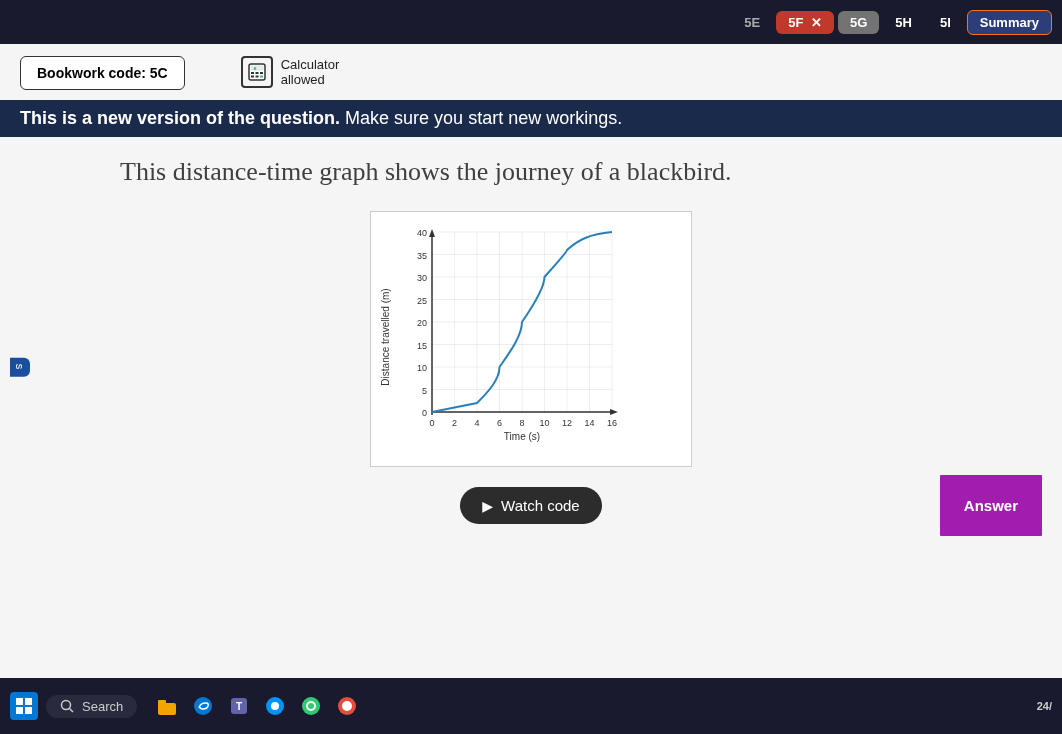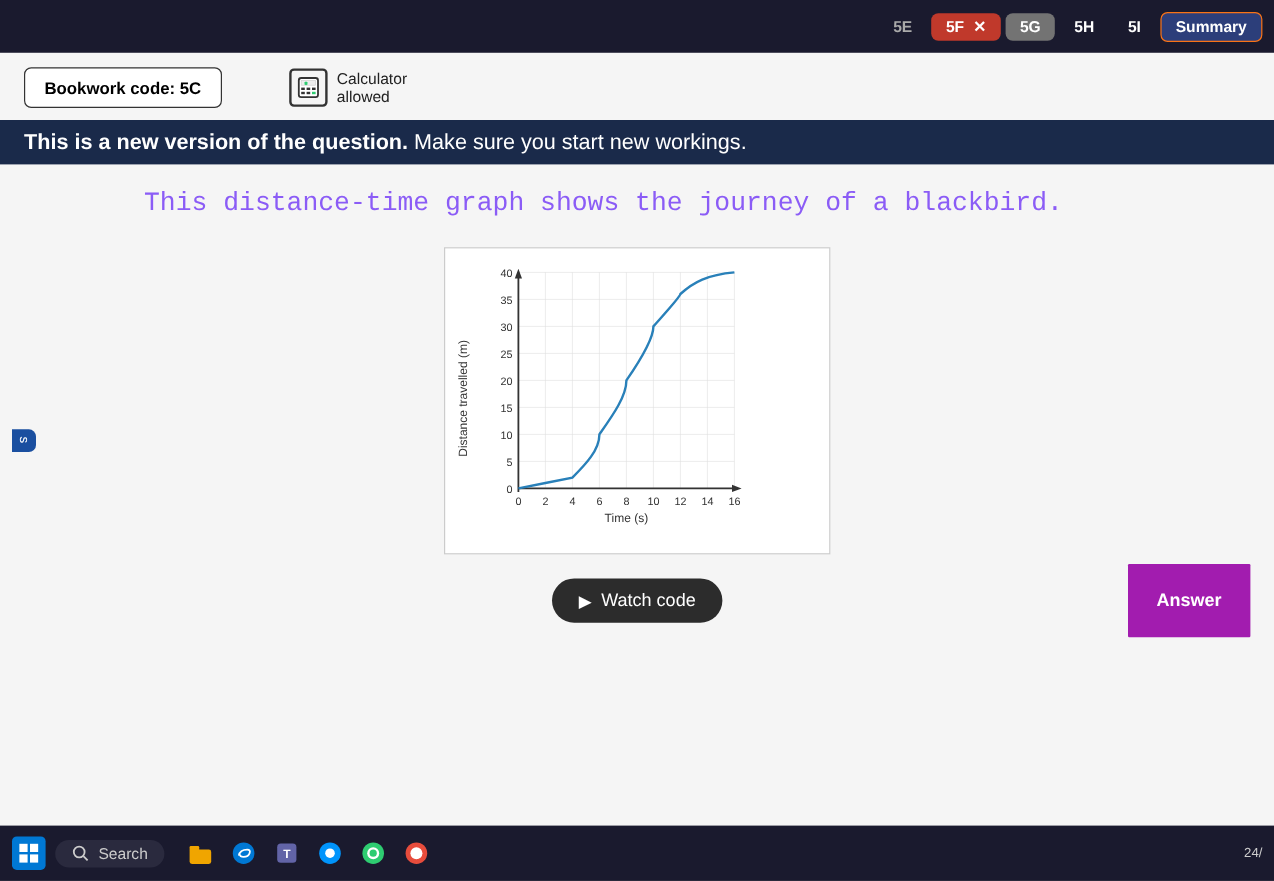--- a/index.html
+++ b/index.html
@@ -44,21 +44,21 @@
       background: #f5f5f5;
       position: relative;
       overflow: hidden;
     }
 
     
     .bookwork-bar {
       background: #f5f5f5;
       padding: 12px 20px 0 20px;
       display: flex;
-      align-items: center;
+      align-items: flex-start;
       gap: 16px;
     }
     .bookwork-code-btn {
       background: white;
       border: 1.5px solid #333;
       border-radius: 6px;
       padding: 8px 16px;
       font-size: 14px;
       font-weight: bold;
       cursor: pointer;
@@ -90,24 +90,24 @@
       font-size: 18px;
       margin-top: 10px;
     }
     .new-version-banner strong { font-weight: 900; }
 
     
     .question-area {
       padding: 20px 30px 10px 120px;
     }
     .question-text {
-      font-size: 22px;
-      color: #8b5cf6;
+      font-size: 26px;
+      color: #404040;
       margin-bottom: 14px;
-      font-family: Liberation Mono, monospace;
+      font-family: Liberation Serif, serif;
     }
     .question-text2 {
       font-size: 20px;
       color: #111;
       margin-bottom: 16px;
       font-family: Georgia, serif;
     }
 
     
     .graph-container {
@@ -157,21 +157,21 @@
       font-size: 15px;
       font-weight: bold;
       cursor: pointer;
       position: absolute;
       right: 20px;
     }
 
     
     .taskbar {
       width: 100%;
-      height: 46px;
+      height: 56px;
       background: #1a1a2e;
       display: flex;
       align-items: center;
       padding: 0 10px;
       gap: 8px;
       position: absolute;
       bottom: 0;
     }
     .taskbar-start {
       width: 28px;
@@ -210,20 +210,21 @@
       cursor: pointer;
       border-radius: 4px;
     }
     .taskbar-right {
       margin-left: auto;
       display: flex;
       align-items: center;
       gap: 8px;
       color: white;
       font-size: 12px;
+      font-weight: bold;
     }
     .left-label {
       position: absolute;
       left: 10px;
       top: 50%;
       transform: translateY(-50%);
       background: #1a4fa0;
       color: white;
       border-radius: 0 6px 6px 0;
       padding: 6px 4px;

